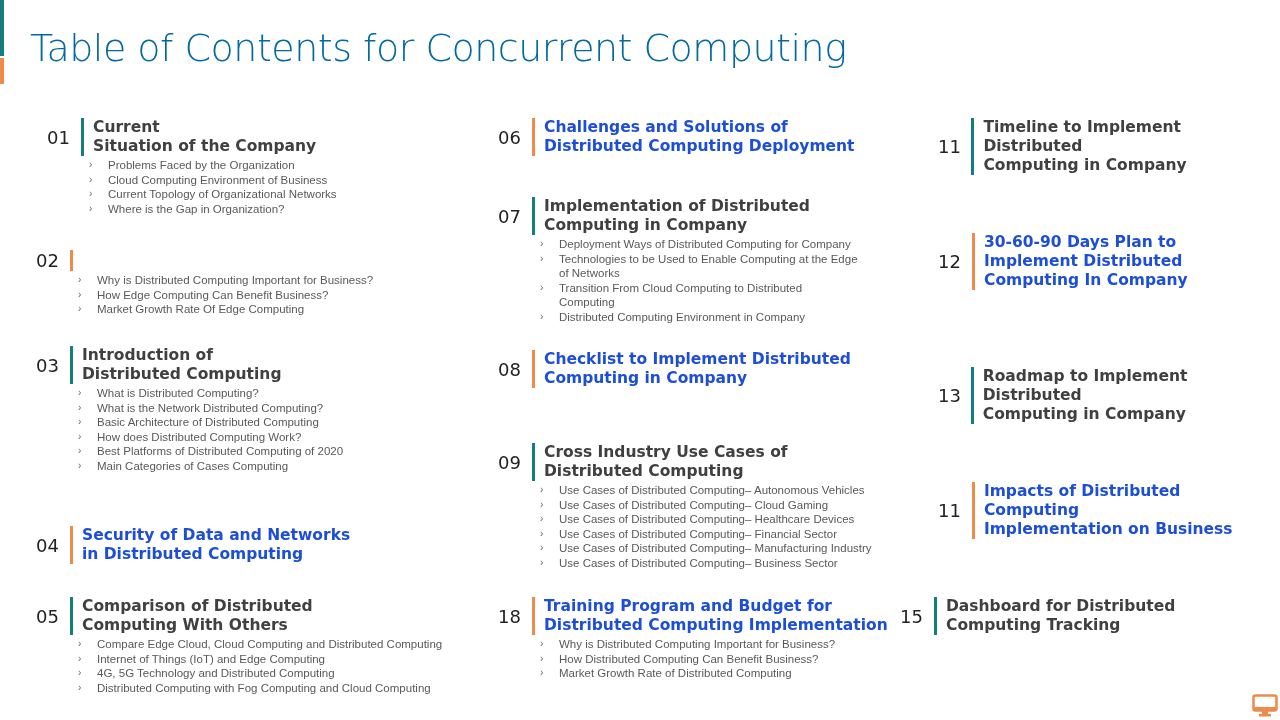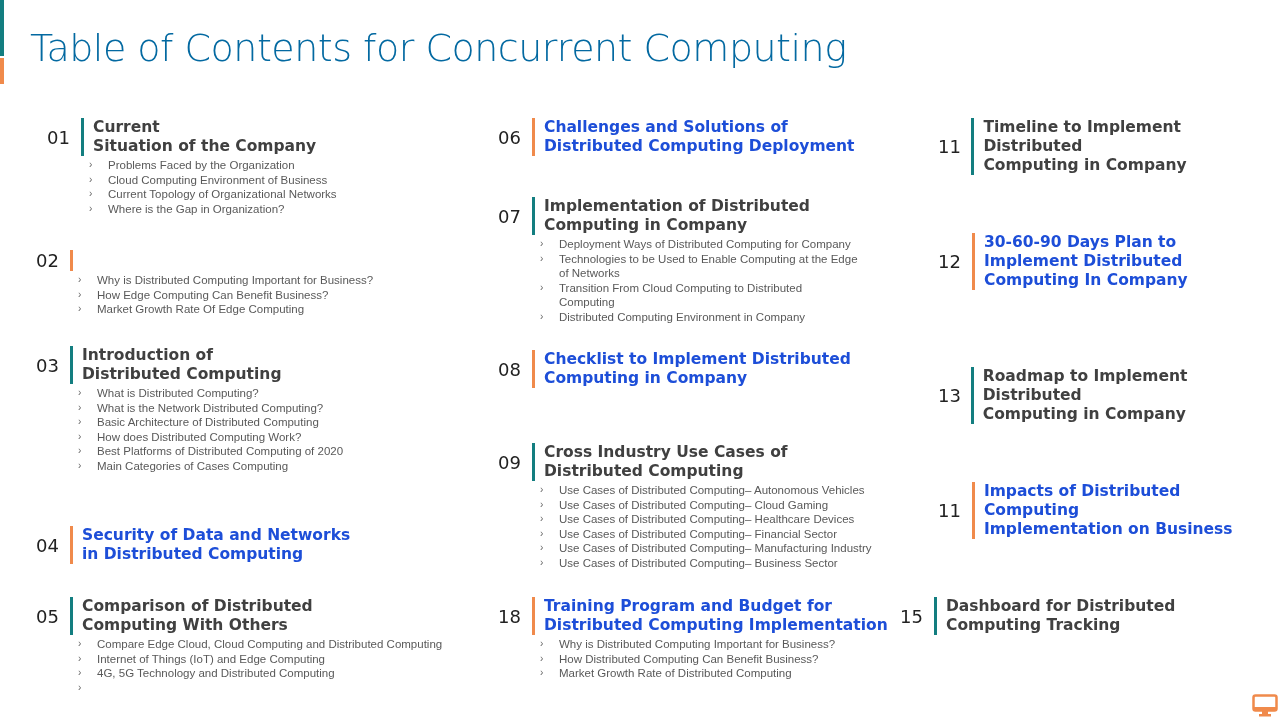--- a/index.html
+++ b/index.html
@@ -89,21 +89,21 @@
     <div class="section teal" style="left: 36px; top: 597px;">
       <div class="sec-head">
         <span class="num">05</span>
         <span class="bar"></span>
         <span class="sec-title">Comparison of Distributed<br>Computing With Others</span>
       </div>
       <ul class="sub">
         <li><span class="chev">›</span><span>Compare Edge Cloud, Cloud Computing and Distributed Computing</span></li>
         <li><span class="chev">›</span><span>Internet of Things (IoT) and Edge Computing</span></li>
         <li><span class="chev">›</span><span>4G, 5G Technology and Distributed Computing</span></li>
-        <li><span class="chev">›</span></li>
+        <li><span class="chev">›</span><span>Distributed Computing with Fog Computing and Cloud Computing</span></li>
       </ul>
     </div>
     <div class="section orange" style="left: 498px; top: 118px;">
       <div class="sec-head">
         <span class="num">06</span>
         <span class="bar"></span>
         <span class="sec-title">Challenges and Solutions of<br>Distributed Computing Deployment</span>
       </div>
     </div>
     <div class="section teal" style="left: 498px; top: 197px;">

